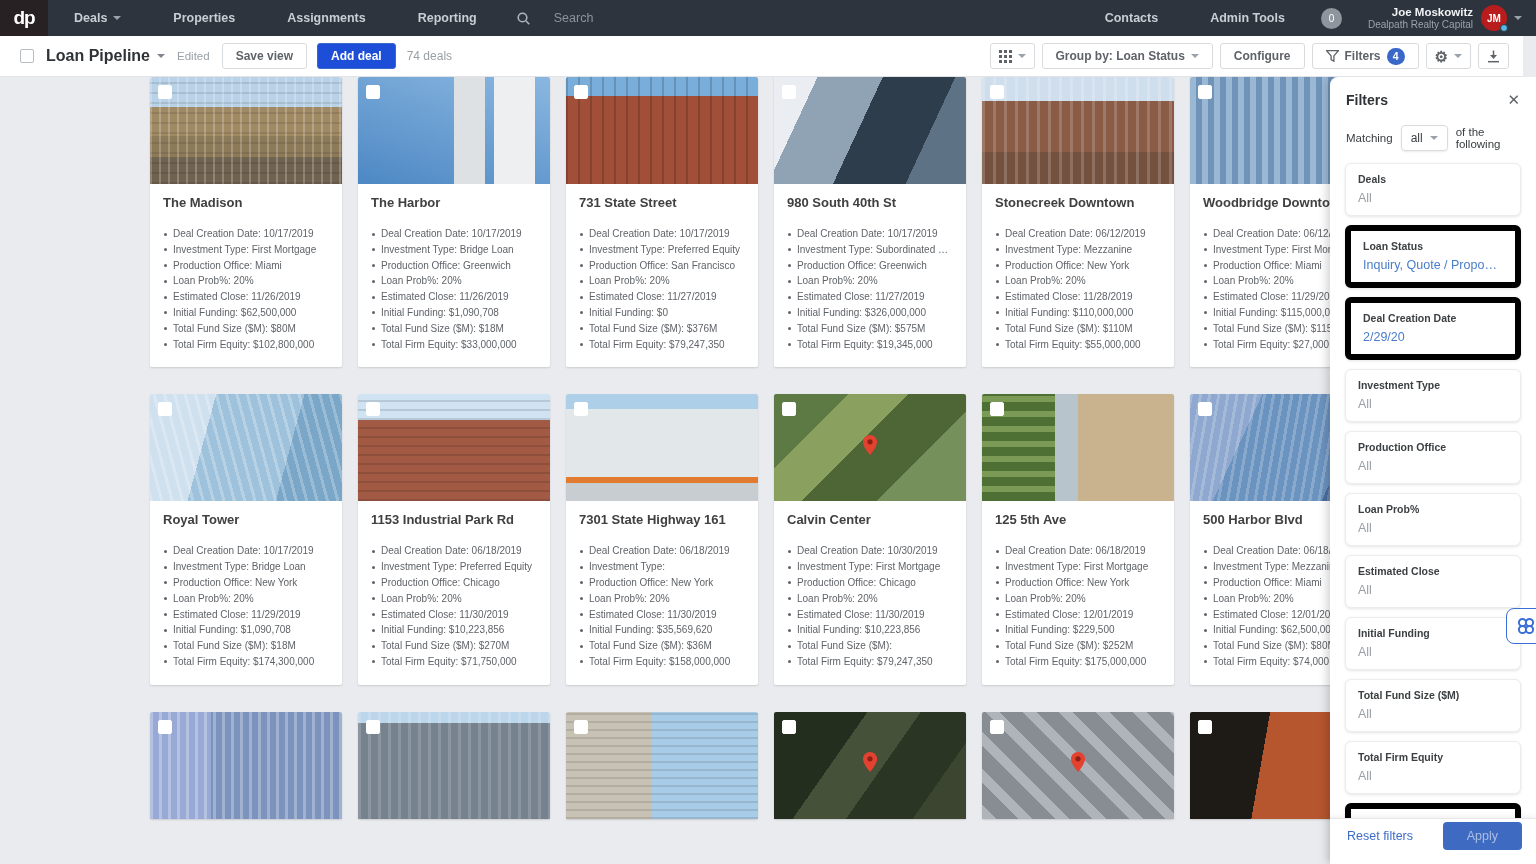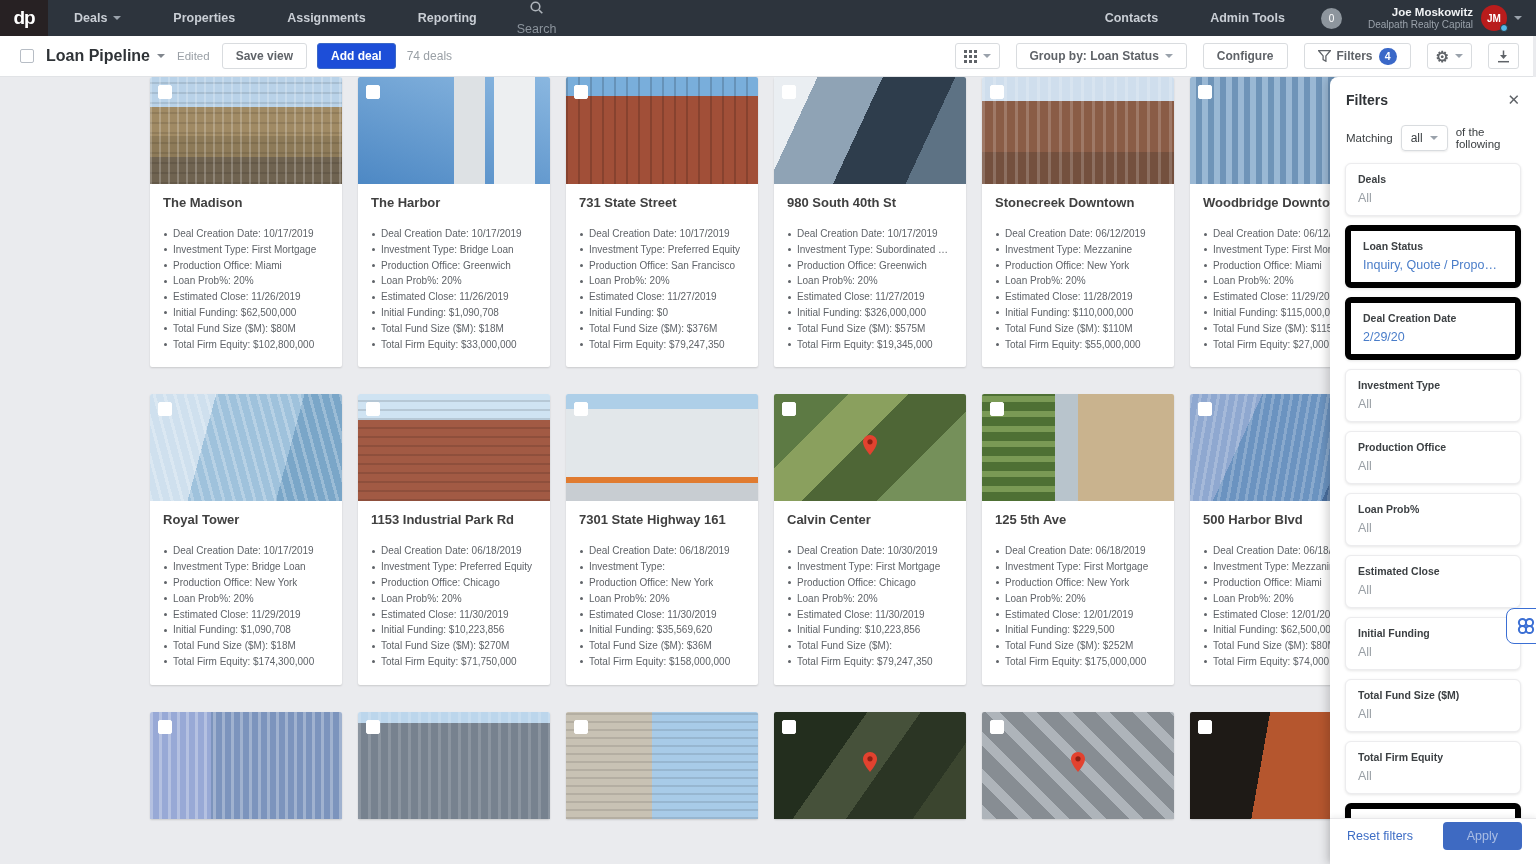--- a/index.html
+++ b/index.html
@@ -3,41 +3,41 @@
 <meta charset="utf-8">
 <style>
   * { margin:0; padding:0; box-sizing:border-box; }
   html,body { width:1536px; height:864px; overflow:hidden; font-family:"Liberation Sans", sans-serif; background:#eaebee; }
 
   
   .topnav { position:absolute; top:0; left:0; right:0; height:36px; background:#2d343d; display:flex; align-items:center; z-index:30; }
   .logo { width:48px; height:36px; background:#272123; color:#fff; display:flex; align-items:center; justify-content:center; font-size:19px; font-weight:bold; letter-spacing:-1px; }
   .navitem { color:#c9ced5; font-size:12.5px; font-weight:bold; padding:0 26px; display:flex; align-items:center; gap:6px; cursor:pointer; height:36px; }
   .caret { width:0; height:0; border-left:4px solid transparent; border-right:4px solid transparent; border-top:4px solid #9aa2ab; display:inline-block; }
-  .searchbox { display:flex; align-items:center; gap:8px; margin-left:14px; color:#8b939c; font-size:12.5px;flex-direction:column; }
+  .searchbox { display:flex; align-items:center; gap:24px; margin-left:14px; color:#8b939c; font-size:12.5px; }
   .nav-right { margin-left:auto; display:flex; align-items:center; }
   .notif-badge { width:21px; height:21px; border-radius:50%; background:#8d959d; color:#fff; font-size:10px; display:flex; align-items:center; justify-content:center; margin:0 26px 0 10px; }
   .userblock { text-align:right; margin-right:8px; }
   .username { color:#f0f2f4; font-size:11.5px; font-weight:bold; line-height:13px; }
   .userorg { color:#9aa2ab; font-size:10px; line-height:12px; }
   .avatar { position:relative; width:26px; height:26px; border-radius:50%; background:#b91c1c; color:#fff; font-size:10px; font-weight:bold; display:flex; align-items:center; justify-content:center; margin-right:7px; }
   .avatar i { position:absolute; right:-1px; bottom:-1px; width:8px; height:8px; border-radius:50%; background:#53b9e8; border:1.5px solid #2d343d; }
   .nav-right .caret { margin-right:14px; }
 
   
-  .toolbar { position:absolute; top:36px; left:0; right:3px; height:41px; background:#fff; border-bottom:1px solid #e1e3e6; display:flex; align-items:center; z-index:25; }
+  .toolbar { position:absolute; top:36px; left:0; right:13px; height:41px; background:#fff; border-bottom:1px solid #e1e3e6; display:flex; align-items:center; z-index:25; }
   .cb { width:14px; height:14px; border:1.5px solid #b7bdc5; border-radius:2px; background:#fff; flex:none; }
   .toolbar .cb { margin:0 12px 0 20px; }
   .view-title { font-size:16px; font-weight:bold; color:#2f3337; }
   .toolbar .caret.dark { border-top-color:#80868d; margin-left:7px; }
   .edited { color:#9aa0a6; font-size:11.5px; margin:0 12px; }
   .btn { display:inline-flex; align-items:center; gap:6px; height:26px; padding:0 13px; border:1px solid #d9dcdf; border-radius:3px; background:#fff; color:#5f6368; font-size:12px; font-weight:bold; cursor:pointer; }
   .btn.primary { background:#1d4ed8; border-color:#3a68c8; color:#fff; }
   .deal-count { color:#9aa0a6; font-size:12px; margin-left:11px; }
-  .toolbar-right { margin-left:auto; display:flex; align-items:center; gap:16px; margin-right:14px;justify-content:flex-end; }
+  .toolbar-right { margin-left:auto; display:flex; align-items:center; gap:7px; margin-right:14px;justify-content:flex-end; }
   .badge4 { background:#3a68c8; color:#fff; border-radius:9px; min-width:18px; height:17px; padding:0 5px; font-size:10.5px; display:flex; align-items:center; justify-content:center; }
   .iconbtn { padding:0 8px; }
 
   
   .content { position:absolute; top:77px; left:0; right:0; bottom:0; background:#eaebee; overflow:hidden; }
   .scroll-area { position:absolute; top:0; left:0; right:0; bottom:14px; overflow:hidden; }
   .group-header { display:flex; align-items:center; margin:26px 0 13px 132px; }
   .group-title { font-size:15px; font-weight:bold; color:#3c4043; margin-left:5px; }
   .group-count { font-size:11px; color:#80868b; margin-left:10px; }
   .cards-row { display:flex; gap:16px; padding-left:150px; margin-bottom:27px; }

